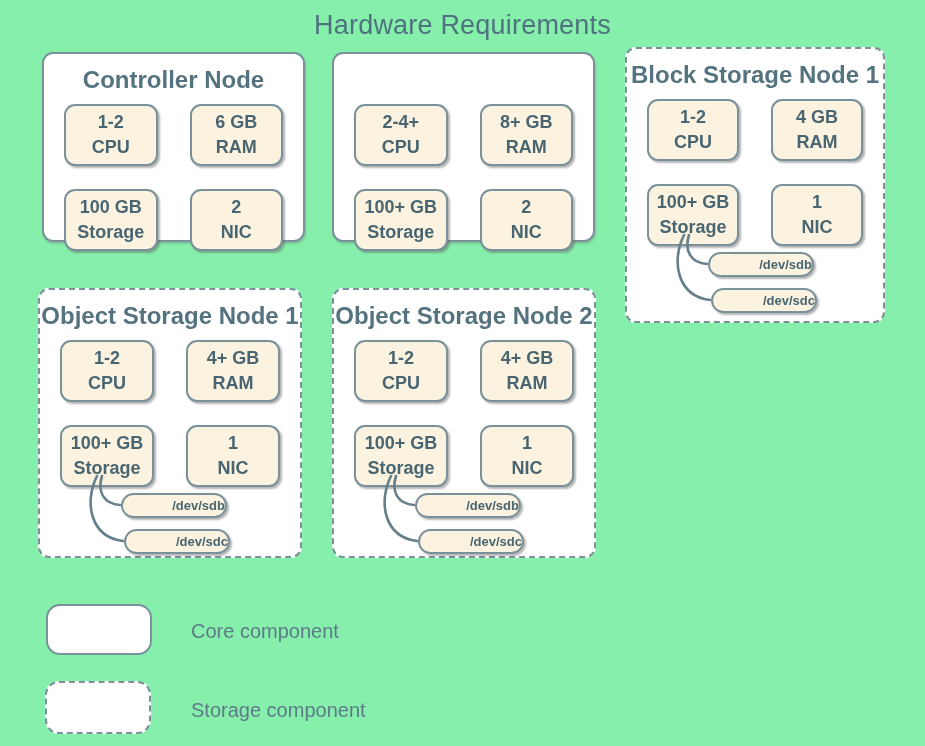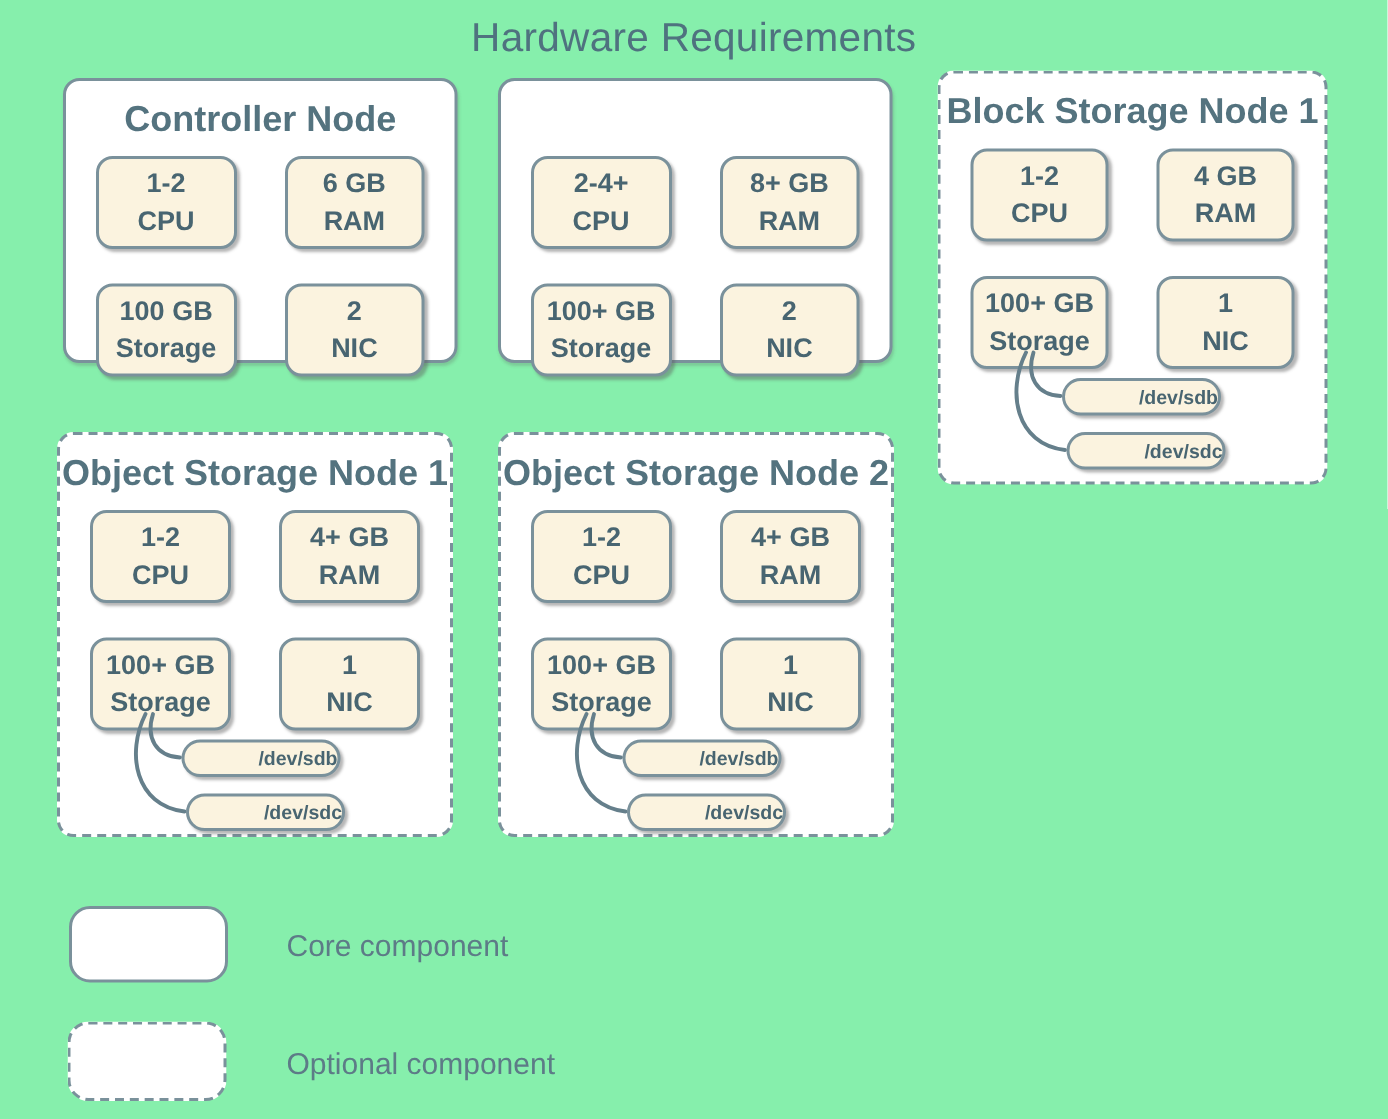--- a/index.html
+++ b/index.html
@@ -271,15 +271,15 @@
     </div>
     <div class="disk disk-2">
       <span>/dev/sdc</span>
     </div>
   </div>
 
   <div class="legend-swatch" id="legend-core-swatch"></div>
   <div class="legend-label" id="legend-core-label">Core component</div>
 
   <div class="legend-swatch" id="legend-optional-swatch"></div>
-  <div class="legend-label" id="legend-optional-label">Optional component</div>
+  <div class="legend-label" id="legend-optional-label">Storage component</div>
 
 </div>
 
 </body></html>

